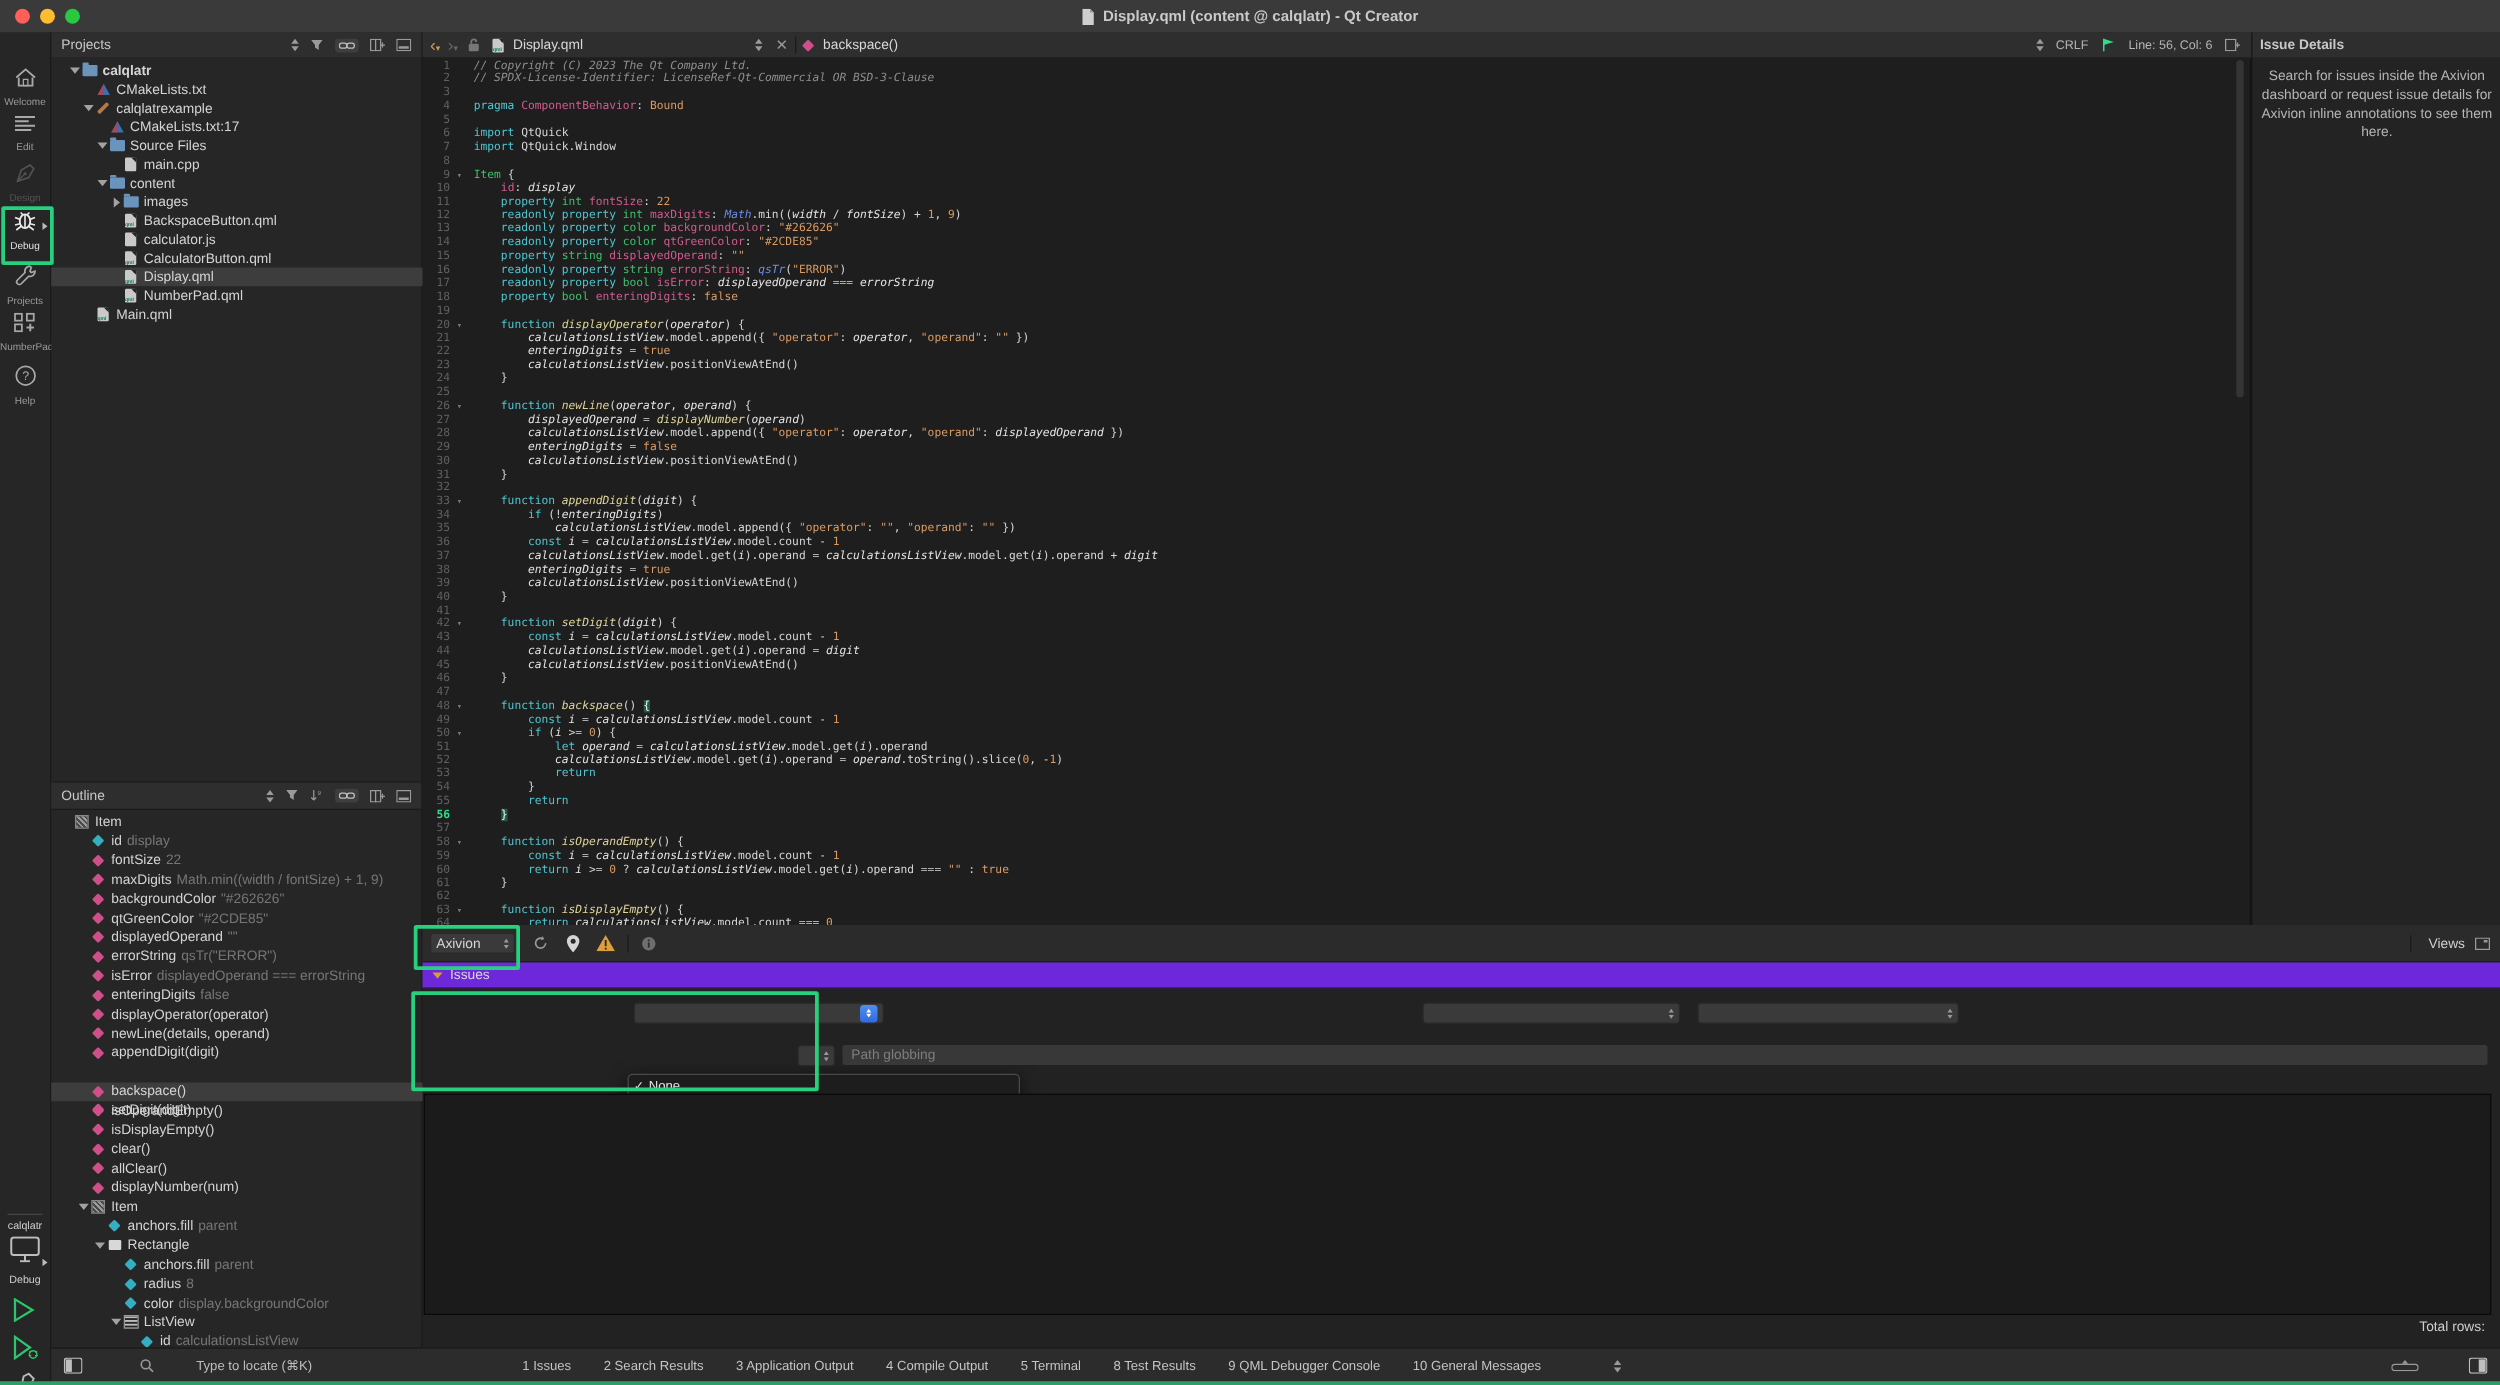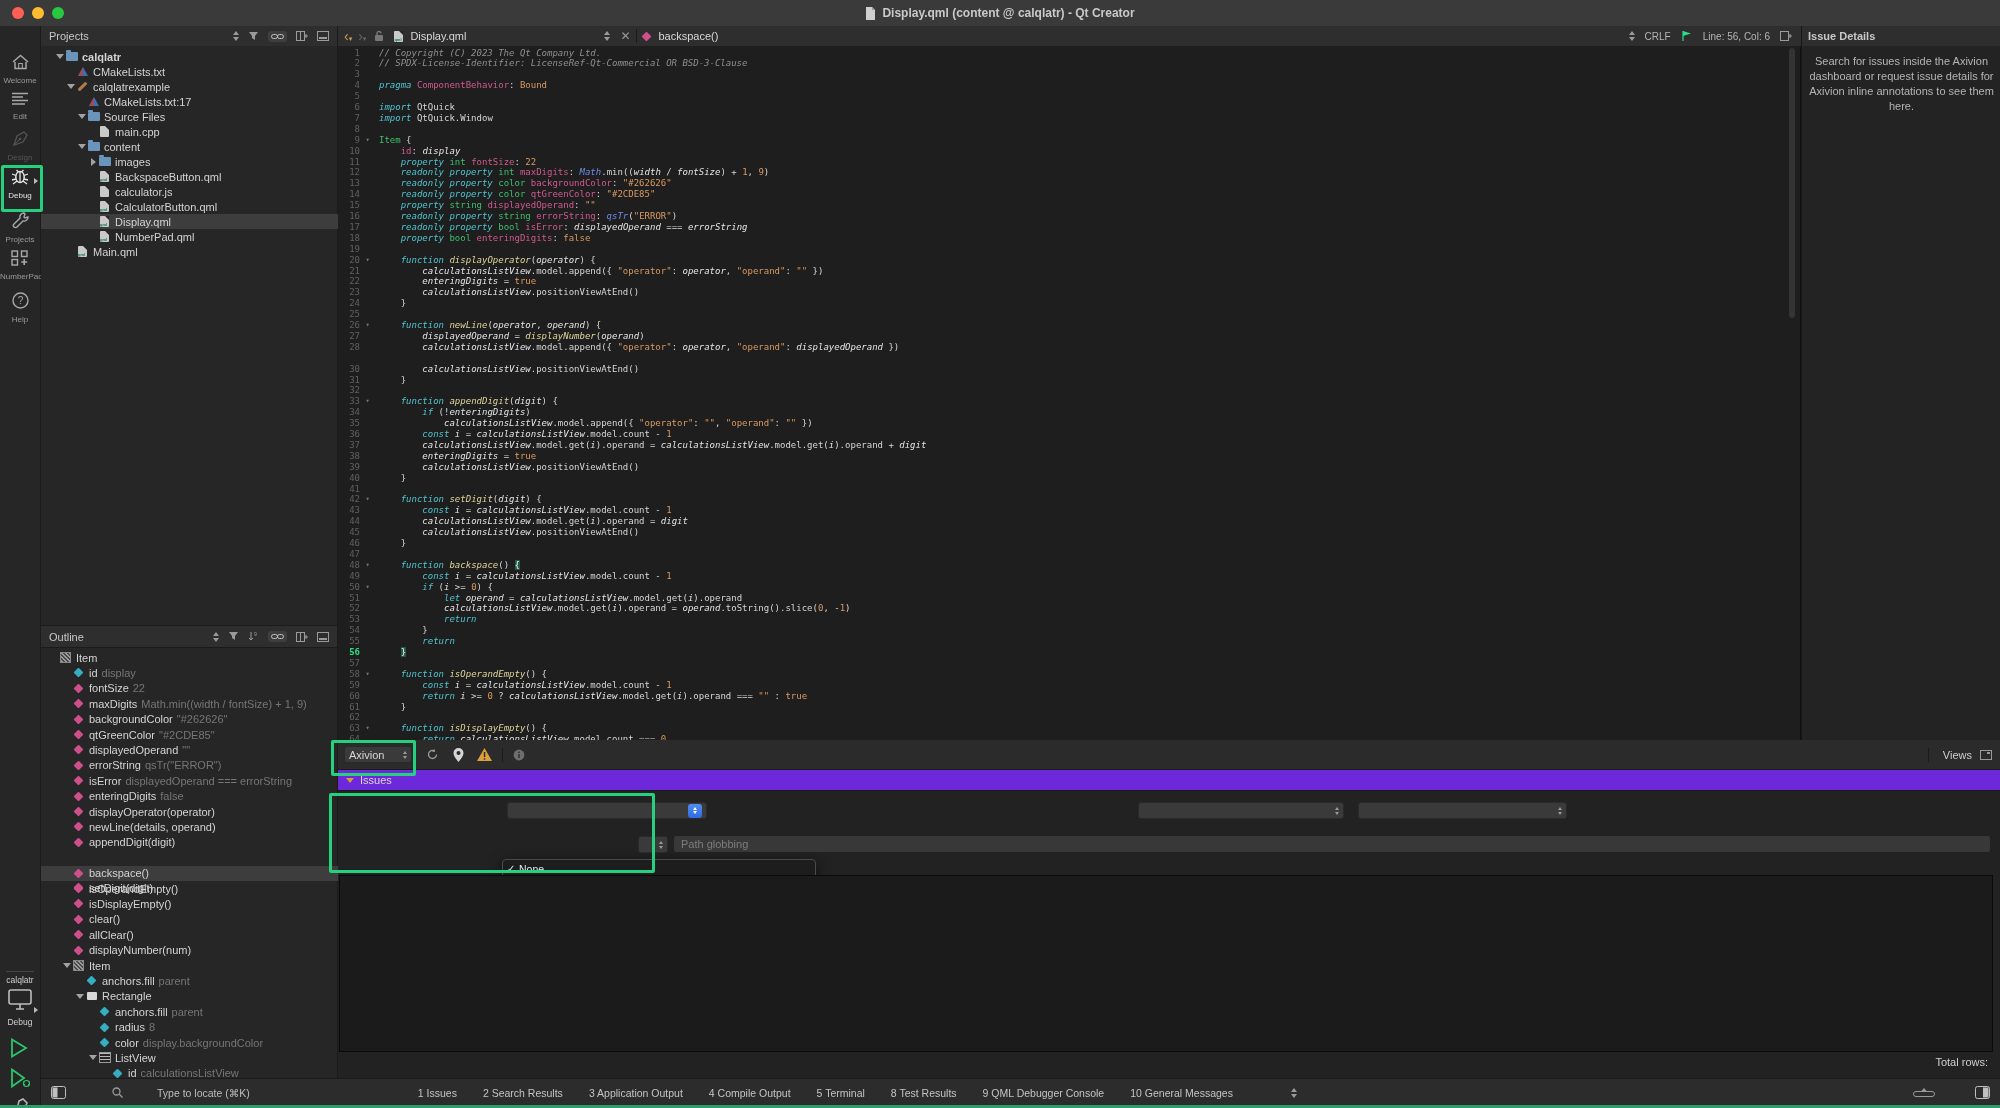--- a/index.html
+++ b/index.html
@@ -52,21 +52,21 @@
   .hatch{width:9px;height:9px;background:repeating-linear-gradient(45deg,#9a9a9a 0 1.5px,#4a4a4a 1.5px 3px);border:1px solid #888;}
   .rectic{width:10px;height:8px;background:#d8d8d8;border-radius:1px;}
   .listic{width:10px;height:9px;background:linear-gradient(#bbb 0 1.5px,transparent 1.5px 3px) 0 0/10px 3px repeat-y;border:1px solid #999;}
   
   #editor{left:338px;top:46px;width:1462px;height:694px;background:#1e1e1e;overflow:hidden;}
   .code-line{position:absolute;left:0;width:100%;height:11px;display:flex;font:9px/10.9px "DejaVu Sans Mono",monospace;white-space:pre;}
   .code-line .ln{width:22px;text-align:right;color:#606060;flex:none;}
   .code-line .ln.cur{color:#2cde85;font-weight:bold;}
   .code-line .fold{width:15px;text-align:center;color:#787878;flex:none;font-size:7px;line-height:11px;}
   .code-line .src{margin-left:4px;}
-  .tk-c{color:#8e8e8e;font-style:italic}.tk-k{color:#4fc4cf;font-style:italic}
+  .tk-c{color:#8e8e8e;font-style:italic}.tk-k{color:#4fc4cf;}
   .tk-t{color:#3fbe6c}.tk-p{color:#d05a8e}.tk-s{color:#da9a62}
   .tk-b{color:#6b8ce8;font-style:italic}.tk-i{color:#e4e4e4;font-style:italic}
   .tk-f{color:#dfd49a;font-style:italic}.tk-w{color:#d6d6d6}
   .tk-m{background:#28584a;color:#eaffef;}
   #edit-scrollbar{left:1789px;top:48px;width:6px;height:270px;background:#343434;border-radius:3px;}
   
   #tabbar{left:338px;top:26px;width:1462px;height:20px;display:flex;align-items:center;font-size:11px;color:#d8d8d8;}
   .vdiv{width:1px;height:14px;background:#1b1b1b;margin:0 6px;}
   
   #issuedetails{left:1801px;top:46px;width:199px;height:694px;background:#232323;border-left:1px solid #161616;}
@@ -618,20 +618,21 @@
     <div class="code-line" style="top: 197.7px;"><span class="ln">19</span><span class="fold"></span><span class="src"></span></div>
     <div class="code-line" style="top: 208.6px;"><span class="ln">20</span><span class="fold">▾</span><span class="src"><span class="tk-k">    function </span><span class="tk-f">displayOperator</span><span class="tk-w">(</span><span class="tk-i">operator</span><span class="tk-w">) {</span></span></div>
     <div class="code-line" style="top: 219.5px;"><span class="ln">21</span><span class="fold"></span><span class="src"><span class="tk-w">        </span><span class="tk-i">calculationsListView</span><span class="tk-w">.model.append({ </span><span class="tk-s">"operator"</span><span class="tk-w">: </span><span class="tk-i">operator</span><span class="tk-w">, </span><span class="tk-s">"operand"</span><span class="tk-w">: </span><span class="tk-s">""</span><span class="tk-w"> })</span></span></div>
     <div class="code-line" style="top: 230.4px;"><span class="ln">22</span><span class="fold"></span><span class="src"><span class="tk-w">        </span><span class="tk-i">enteringDigits</span><span class="tk-w"> = </span><span class="tk-s">true</span></span></div>
     <div class="code-line" style="top: 241.3px;"><span class="ln">23</span><span class="fold"></span><span class="src"><span class="tk-w">        </span><span class="tk-i">calculationsListView</span><span class="tk-w">.positionViewAtEnd()</span></span></div>
     <div class="code-line" style="top: 252.2px;"><span class="ln">24</span><span class="fold"></span><span class="src"><span class="tk-w">    }</span></span></div>
     <div class="code-line" style="top: 263.1px;"><span class="ln">25</span><span class="fold"></span><span class="src"></span></div>
     <div class="code-line" style="top: 274px;"><span class="ln">26</span><span class="fold">▾</span><span class="src"><span class="tk-k">    function </span><span class="tk-f">newLine</span><span class="tk-w">(</span><span class="tk-i">operator</span><span class="tk-w">, </span><span class="tk-i">operand</span><span class="tk-w">) {</span></span></div>
     <div class="code-line" style="top: 284.9px;"><span class="ln">27</span><span class="fold"></span><span class="src"><span class="tk-w">        </span><span class="tk-i">displayedOperand</span><span class="tk-w"> = </span><span class="tk-f">displayNumber</span><span class="tk-w">(</span><span class="tk-i">operand</span><span class="tk-w">)</span></span></div>
     <div class="code-line" style="top: 295.8px;"><span class="ln">28</span><span class="fold"></span><span class="src"><span class="tk-w">        </span><span class="tk-i">calculationsListView</span><span class="tk-w">.model.append({ </span><span class="tk-s">"operator"</span><span class="tk-w">: </span><span class="tk-i">operator</span><span class="tk-w">, </span><span class="tk-s">"operand"</span><span class="tk-w">: </span><span class="tk-i">displayedOperand</span><span class="tk-w"> })</span></span></div>
+    <div class="code-line" style="top: 306.7px;"><span class="ln">29</span><span class="fold"></span><span class="src"><span class="tk-w">        </span><span class="tk-i">enteringDigits</span><span class="tk-w"> = </span><span class="tk-s">false</span></span></div>
     <div class="code-line" style="top: 317.6px;"><span class="ln">30</span><span class="fold"></span><span class="src"><span class="tk-w">        </span><span class="tk-i">calculationsListView</span><span class="tk-w">.positionViewAtEnd()</span></span></div>
     <div class="code-line" style="top: 328.5px;"><span class="ln">31</span><span class="fold"></span><span class="src"><span class="tk-w">    }</span></span></div>
     <div class="code-line" style="top: 339.4px;"><span class="ln">32</span><span class="fold"></span><span class="src"></span></div>
     <div class="code-line" style="top: 350.3px;"><span class="ln">33</span><span class="fold">▾</span><span class="src"><span class="tk-k">    function </span><span class="tk-f">appendDigit</span><span class="tk-w">(</span><span class="tk-i">digit</span><span class="tk-w">) {</span></span></div>
     <div class="code-line" style="top: 361.2px;"><span class="ln">34</span><span class="fold"></span><span class="src"><span class="tk-k">        if</span><span class="tk-w"> (!</span><span class="tk-i">enteringDigits</span><span class="tk-w">)</span></span></div>
     <div class="code-line" style="top: 372.1px;"><span class="ln">35</span><span class="fold"></span><span class="src"><span class="tk-w">            </span><span class="tk-i">calculationsListView</span><span class="tk-w">.model.append({ </span><span class="tk-s">"operator"</span><span class="tk-w">: </span><span class="tk-s">""</span><span class="tk-w">, </span><span class="tk-s">"operand"</span><span class="tk-w">: </span><span class="tk-s">""</span><span class="tk-w"> })</span></span></div>
     <div class="code-line" style="top: 383px;"><span class="ln">36</span><span class="fold"></span><span class="src"><span class="tk-k">        const </span><span class="tk-i">i</span><span class="tk-w"> = </span><span class="tk-i">calculationsListView</span><span class="tk-w">.model.count - </span><span class="tk-s">1</span></span></div>
     <div class="code-line" style="top: 393.9px;"><span class="ln">37</span><span class="fold"></span><span class="src"><span class="tk-w">        </span><span class="tk-i">calculationsListView</span><span class="tk-w">.model.get(</span><span class="tk-i">i</span><span class="tk-w">).operand = </span><span class="tk-i">calculationsListView</span><span class="tk-w">.model.get(</span><span class="tk-i">i</span><span class="tk-w">).operand + </span><span class="tk-i">digit</span></span></div>
     <div class="code-line" style="top: 404.8px;"><span class="ln">38</span><span class="fold"></span><span class="src"><span class="tk-w">        </span><span class="tk-i">enteringDigits</span><span class="tk-w"> = </span><span class="tk-s">true</span></span></div>
     <div class="code-line" style="top: 415.7px;"><span class="ln">39</span><span class="fold"></span><span class="src"><span class="tk-w">        </span><span class="tk-i">calculationsListView</span><span class="tk-w">.positionViewAtEnd()</span></span></div>

